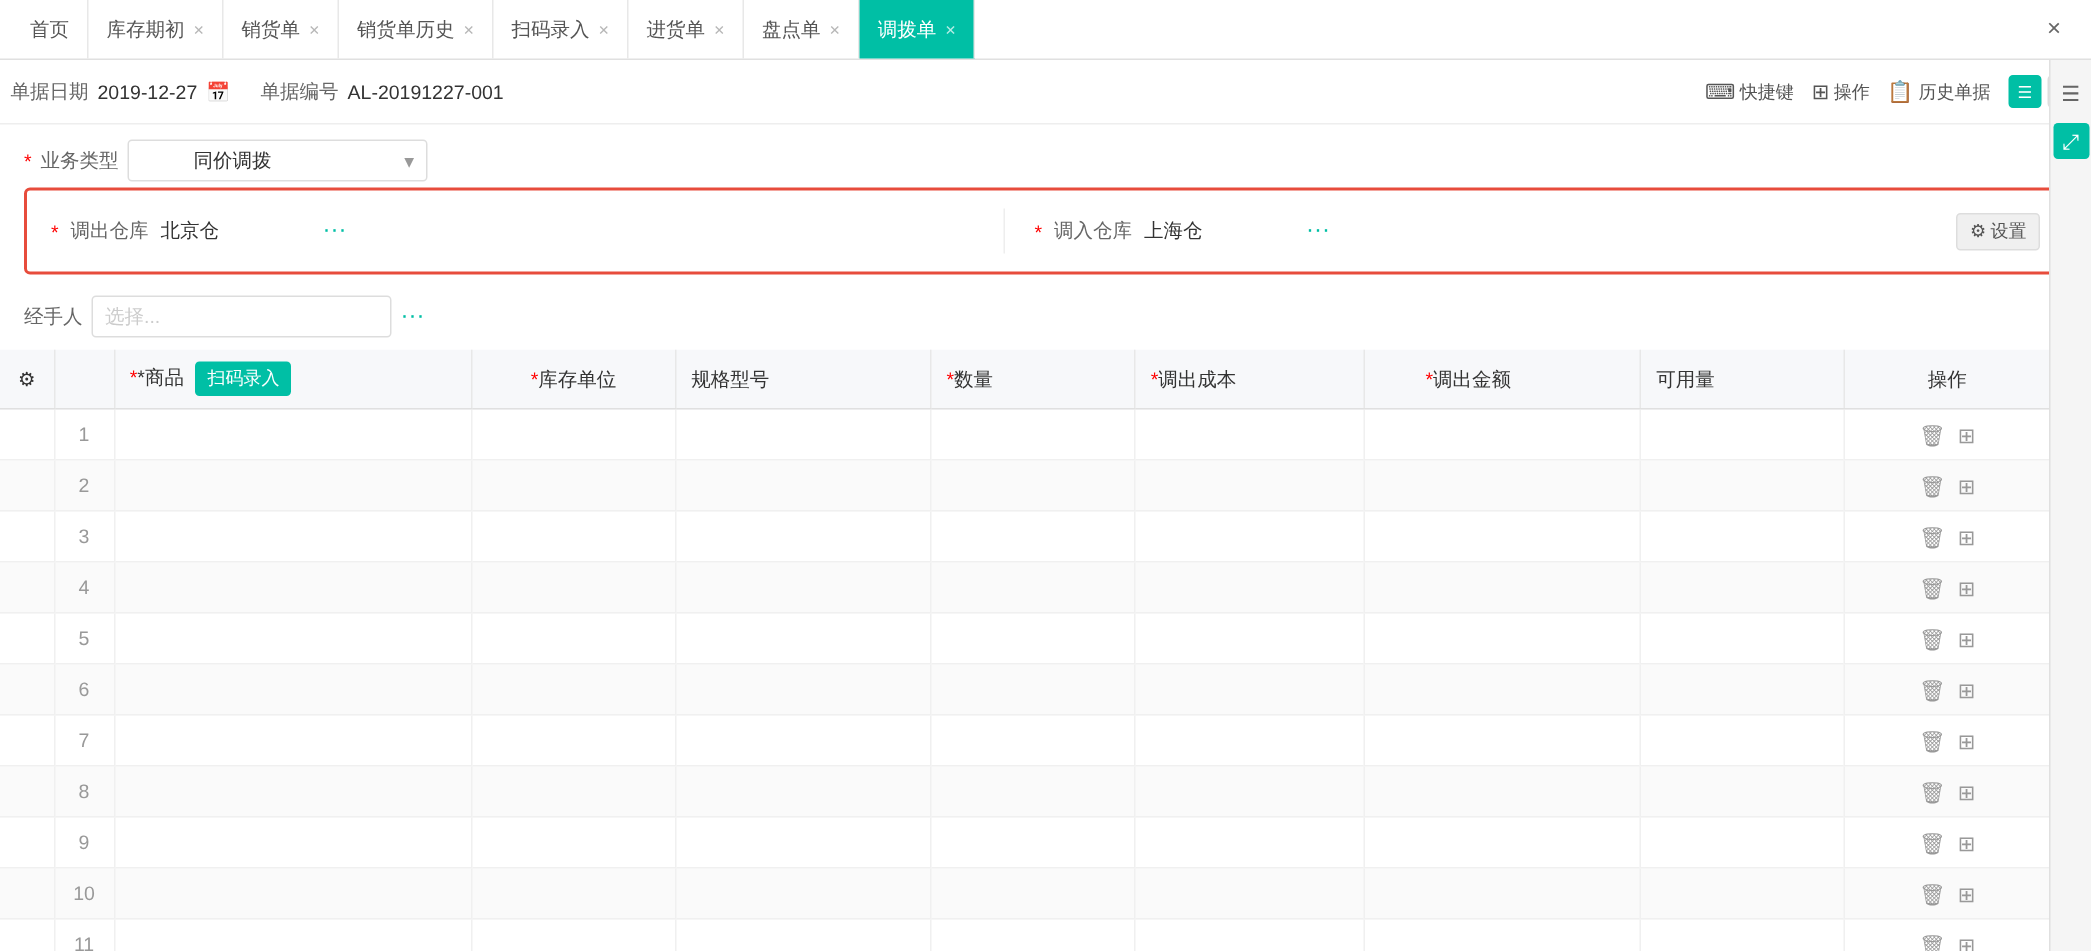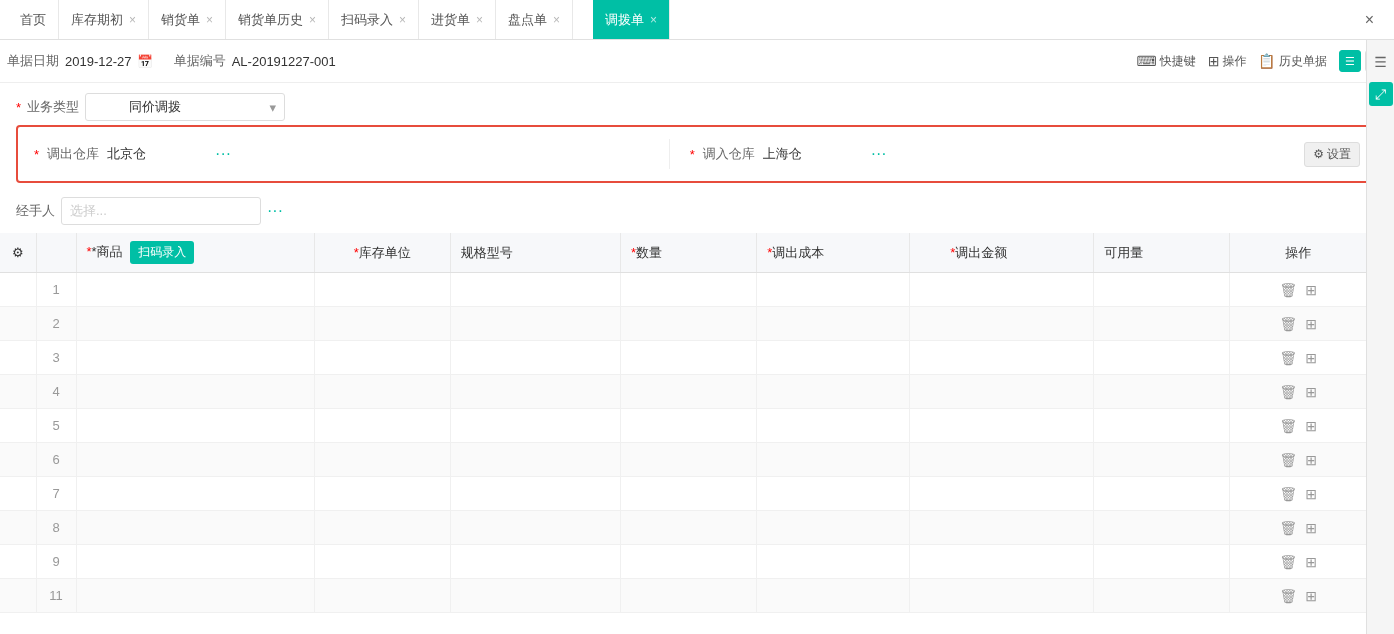--- a/index.html
+++ b/index.html
@@ -9,21 +9,21 @@
     .tab-bar {
       display: flex; align-items: center; background: #fff; border-bottom: 1px solid #e0e0e0;
       height: 40px; padding: 0 8px; position: relative;
     }
     .tab-item {
       display: flex; align-items: center; padding: 0 12px; height: 100%;
       cursor: pointer; color: #555; font-size: 13px; white-space: nowrap;
       border-right: 1px solid #e8e8e8;
     }
     .tab-item.active {
-      background: #00bfa5; color: #fff; font-weight: 500; margin-left: 20px;
+      background: #00bfa5; color: #fff; font-weight: 500;
     }
     .tab-item .tab-close {
       margin-left: 6px; font-size: 12px; cursor: pointer; opacity: 0.7;
     }
     .tab-item.active .tab-close { color: #fff; }
     .tab-item:not(.active) .tab-close { color: #999; }
     .window-close {
       margin-left: auto; padding: 0 12px; cursor: pointer; font-size: 16px; color: #666;
     }
 
@@ -395,20 +395,37 @@
             <td></td>
             <td>
               <div class="ops-cell">
                 <span class="op-icon">🗑</span>
                 <span class="op-icon">⊞</span>
               </div>
             </td>
           </tr>
           <tr>
             <td class="gear-col"></td>
+            <td class="row-num">10</td>
+            <td></td>
+            <td></td>
+            <td></td>
+            <td></td>
+            <td></td>
+            <td></td>
+            <td></td>
+            <td>
+              <div class="ops-cell">
+                <span class="op-icon">🗑</span>
+                <span class="op-icon">⊞</span>
+              </div>
+            </td>
+          </tr>
+          <tr>
+            <td class="gear-col"></td>
             <td class="row-num">11</td>
             <td></td>
             <td></td>
             <td></td>
             <td></td>
             <td></td>
             <td></td>
             <td></td>
             <td>
               <div class="ops-cell">

